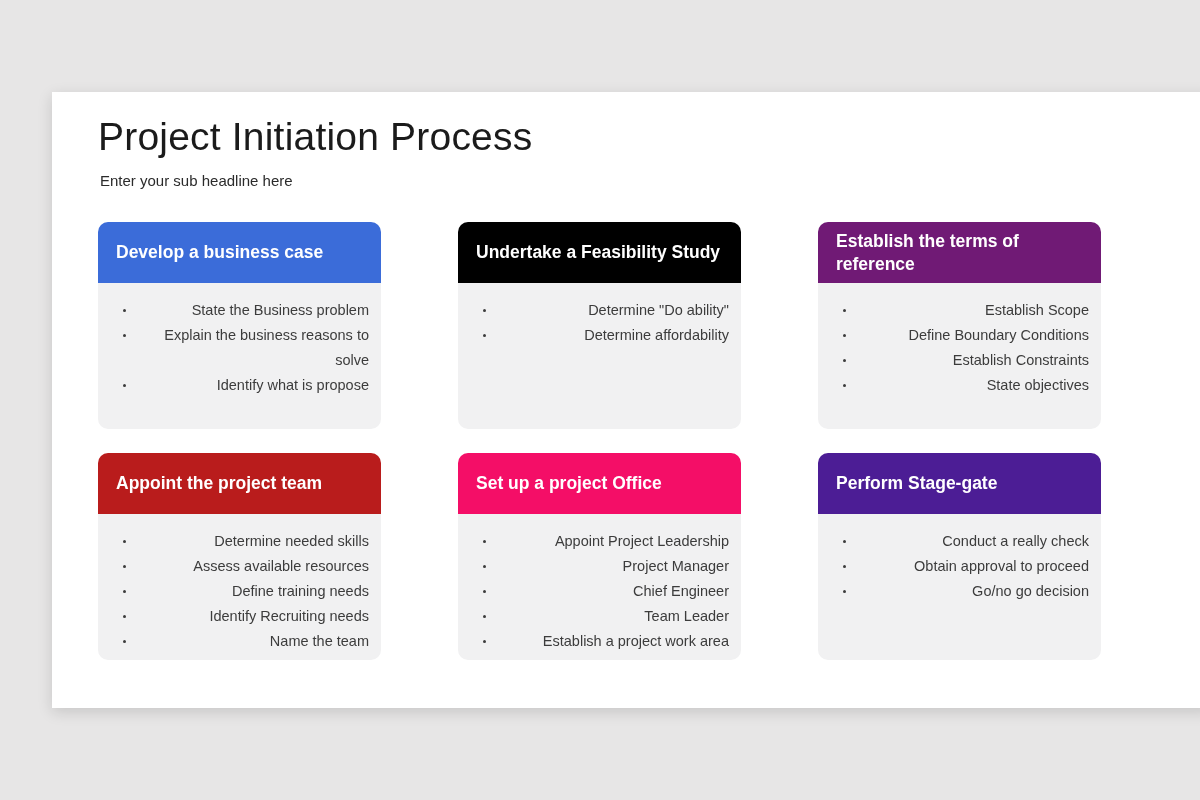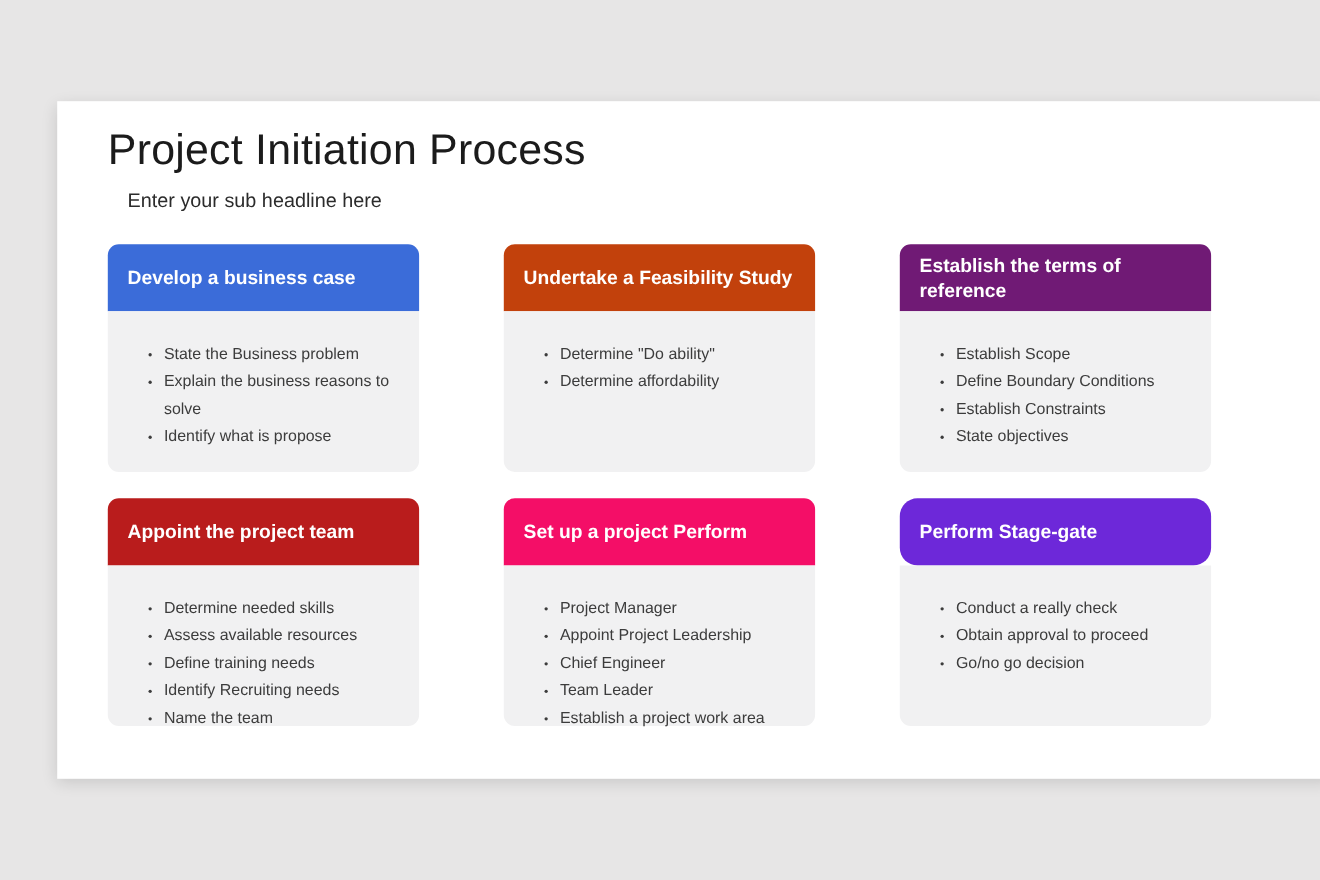--- a/index.html
+++ b/index.html
@@ -21,22 +21,22 @@
     position: absolute;
     left: 46px; top: 22px;
     font-size: 39px;
     line-height: 46px;
     font-weight: 500;
     color: #1b1b1b;
     letter-spacing: 0.2px;
   }
   .page-subtitle {
     position: absolute;
-    left: 64px; top: 80px;
-    font-size: 18px;
+    left: 48px; top: 80px;
+    font-size: 15px;
     color: #2b2b2b;
   }
   .cards-grid {
     position: absolute;
     left: 46px; top: 130px;
     display: grid;
     grid-template-columns: repeat(3, 283px);
     column-gap: 77px;
     row-gap: 24px;
   }
@@ -55,21 +55,21 @@
     font-size: 17.5px;
     line-height: 23px;
   }
   .card-body {
     height: 146px;
     background: #f1f1f2;
     border-radius: 0 0 10px 10px;
     box-sizing: border-box;
     padding: 15px 12px 0 0;
   }
-  ul.bullet-list { margin: 12px; padding: 0; list-style: none; }
+  ul.bullet-list { margin: 0; padding: 0; list-style: none; text-align: right; }
   li.bullet-item {
     position: relative;
     padding-left: 39px;
     font-size: 14.5px;
     line-height: 25px;
     color: #3c3c3c;
   }
   li.bullet-item::before {
     content: "";
     position: absolute;
@@ -96,21 +96,21 @@
       <div class="card-body">
         <ul class="bullet-list">
           <li class="bullet-item">State the Business problem</li>
           <li class="bullet-item">Explain the business reasons to solve</li>
           <li class="bullet-item">Identify what is propose</li>
         </ul>
       </div>
     </div>
 
     <div class="card">
-      <div class="card-header" style="background: #c2410c;">
+      <div class="card-header" style="background: #000000;">
         <div class="card-title">Undertake a Feasibility Study</div>
       </div>
       <div class="card-body">
         <ul class="bullet-list">
           <li class="bullet-item">Determine "Do ability"</li>
           <li class="bullet-item">Determine affordability</li>
         </ul>
       </div>
     </div>
 
@@ -138,35 +138,35 @@
           <li class="bullet-item">Assess available resources</li>
           <li class="bullet-item">Define training needs</li>
           <li class="bullet-item">Identify Recruiting needs</li>
           <li class="bullet-item">Name the team</li>
         </ul>
       </div>
     </div>
 
     <div class="card">
       <div class="card-header" style="background: rgb(244, 14, 103);">
-        <div class="card-title">Set up a project Perform</div>
+        <div class="card-title">Set up a project Office</div>
       </div>
       <div class="card-body">
         <ul class="bullet-list">
+          <li class="bullet-item">Appoint Project Leadership</li>
           <li class="bullet-item">Project Manager</li>
-          <li class="bullet-item">Appoint Project Leadership</li>
           <li class="bullet-item">Chief Engineer</li>
           <li class="bullet-item">Team Leader</li>
           <li class="bullet-item">Establish a project work area</li>
         </ul>
       </div>
     </div>
 
     <div class="card">
-      <div class="card-header" style="background: #6d28d9; border-radius: 16px;">
+      <div class="card-header" style="background: #4c1d95;">
         <div class="card-title">Perform Stage-gate</div>
       </div>
       <div class="card-body">
         <ul class="bullet-list">
           <li class="bullet-item">Conduct a really check</li>
           <li class="bullet-item">Obtain approval to proceed</li>
           <li class="bullet-item">Go/no go decision</li>
         </ul>
       </div>
     </div>

